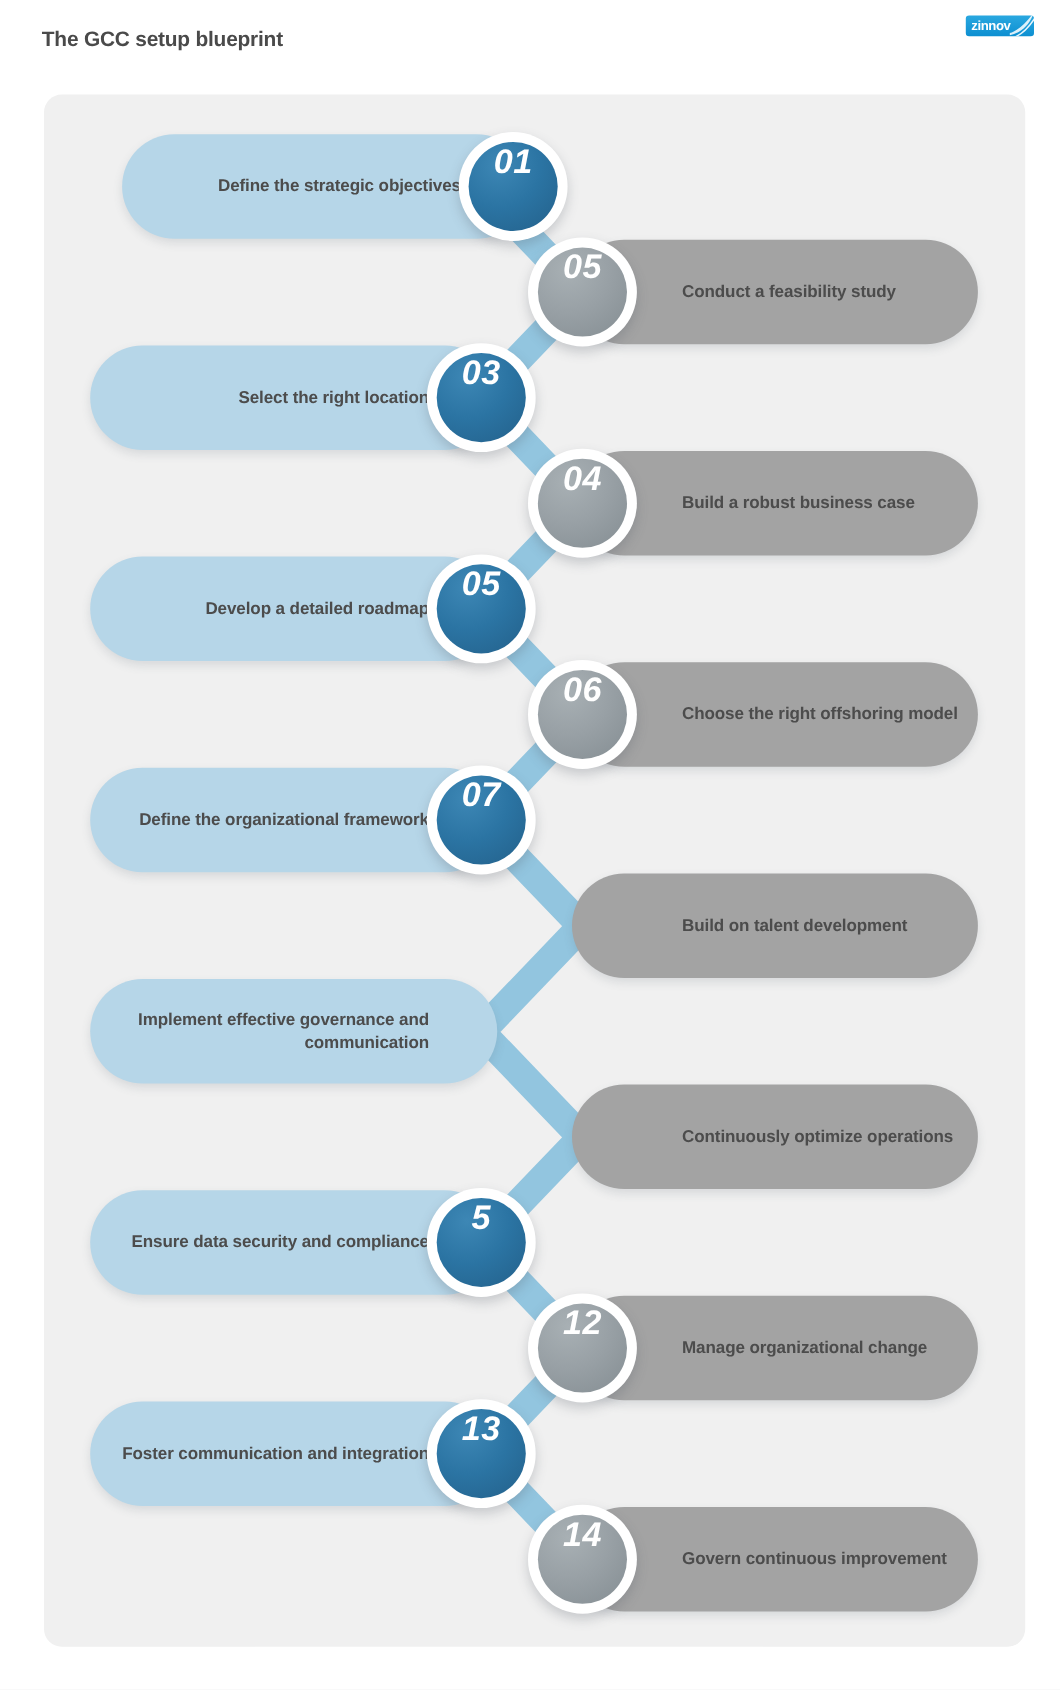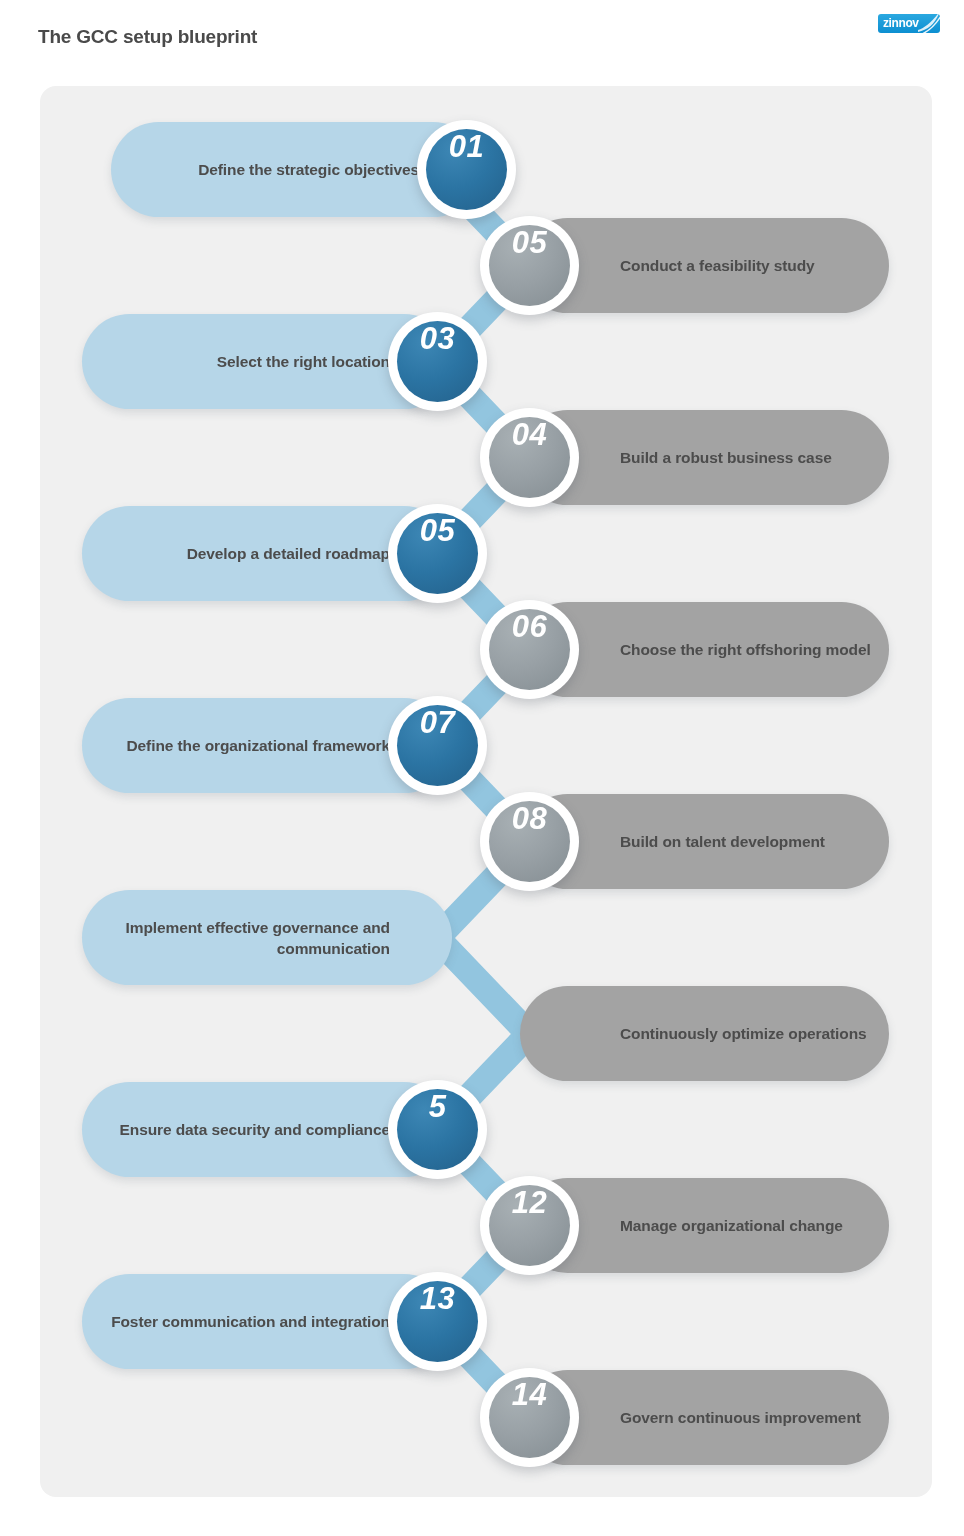--- a/index.html
+++ b/index.html
@@ -176,25 +176,20 @@
         <div class="badge">
           <div class="disc">
             <span class="num">07</span>
           </div>
         </div>
       </div>
       <div class="row right" style="top: 708px;">
         <div class="pill">
           <div class="label">Build on talent development</div>
         </div>
-        <div class="badge">
-          <div class="disc">
-            <span class="num">08</span>
-          </div>
-        </div>
       </div>
       <div class="row left" style="top: 804px;">
         <div class="pill">
           <div class="label">Implement effective governance and communication</div>
         </div>
       </div>
       <div class="row right" style="top: 900px;">
         <div class="pill">
           <div class="label">Continuously optimize operations</div>
         </div>

